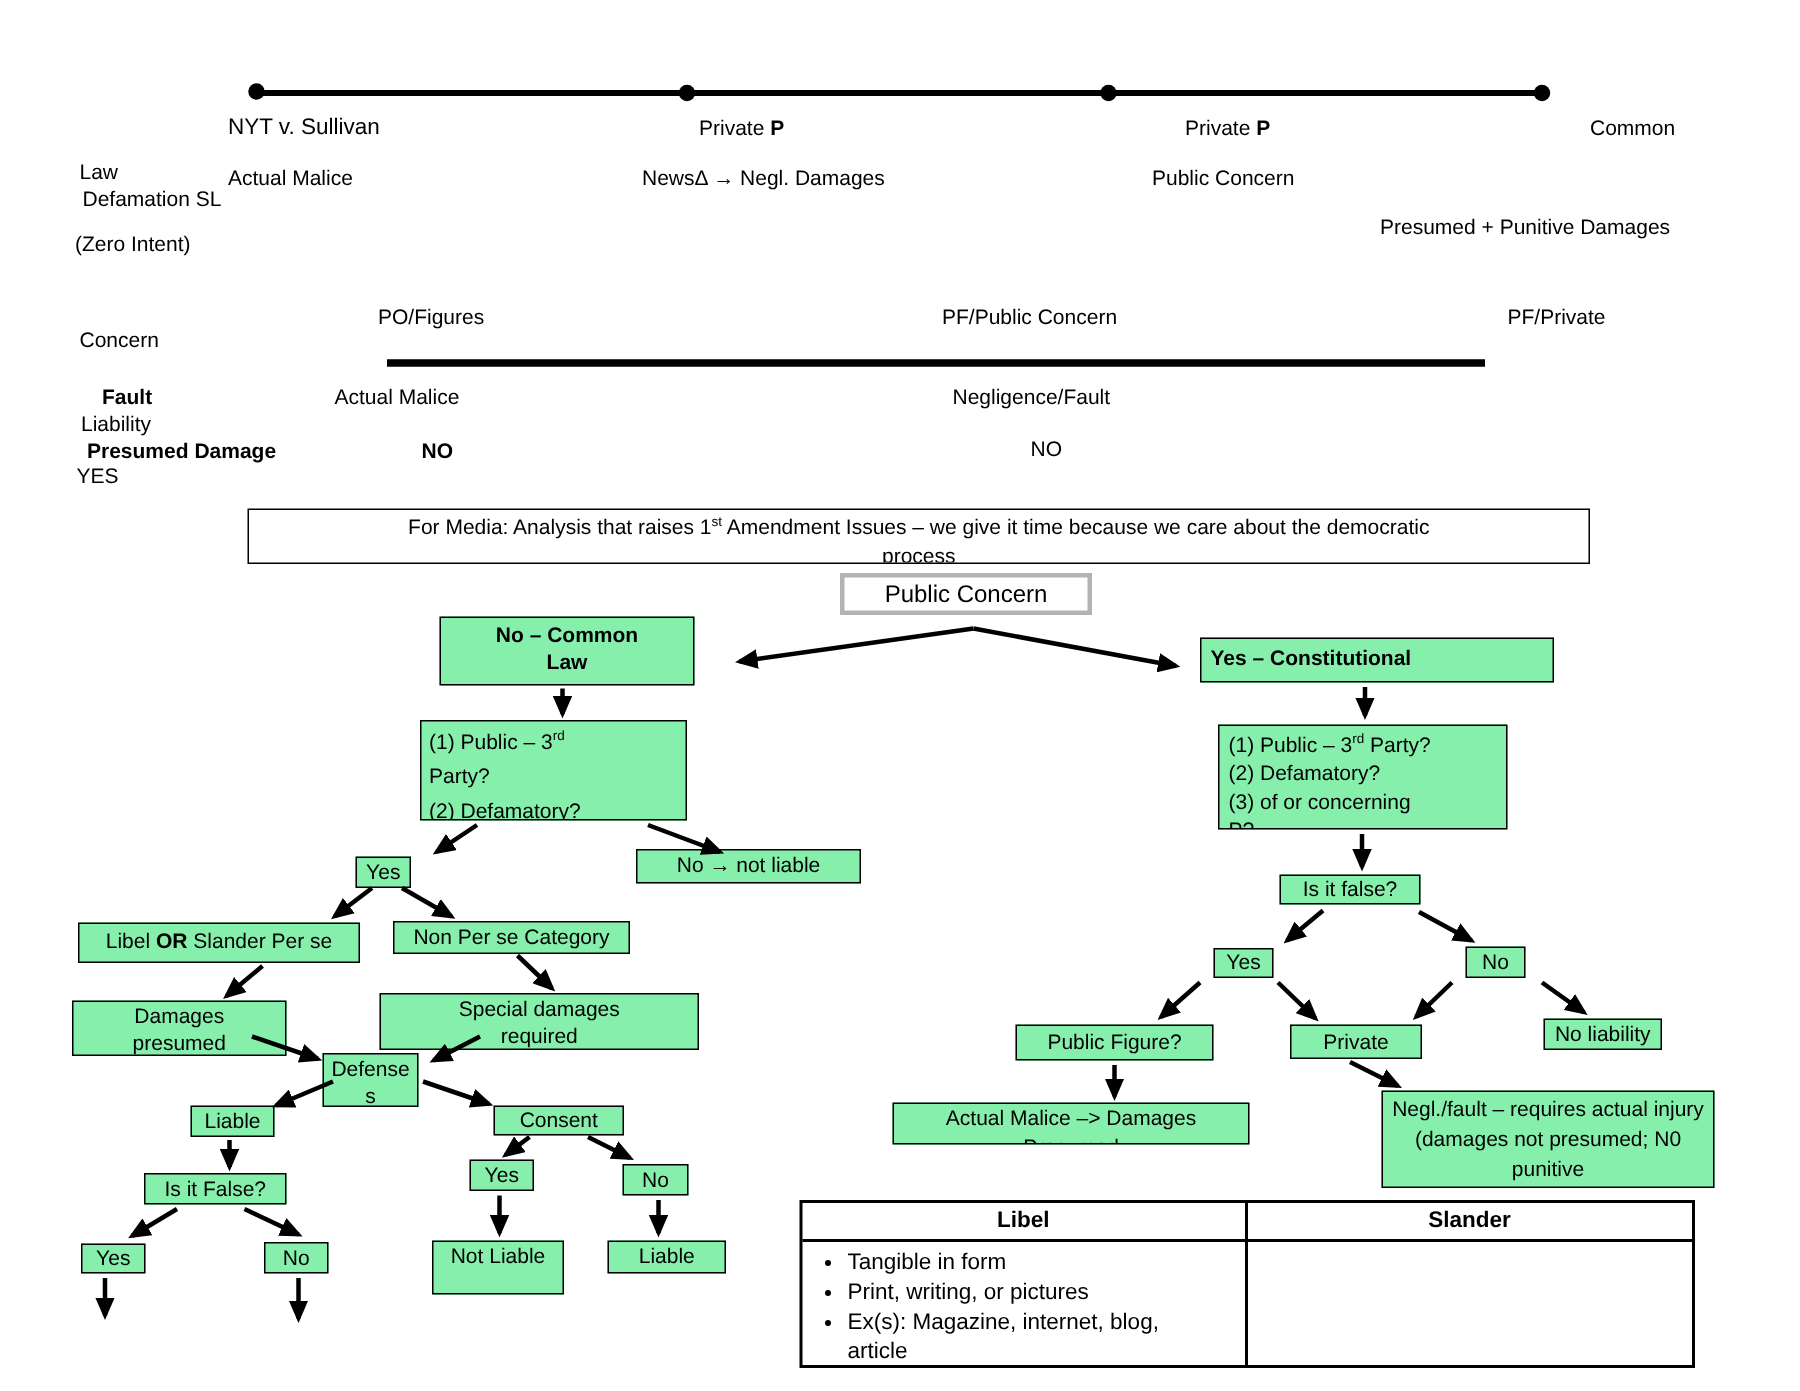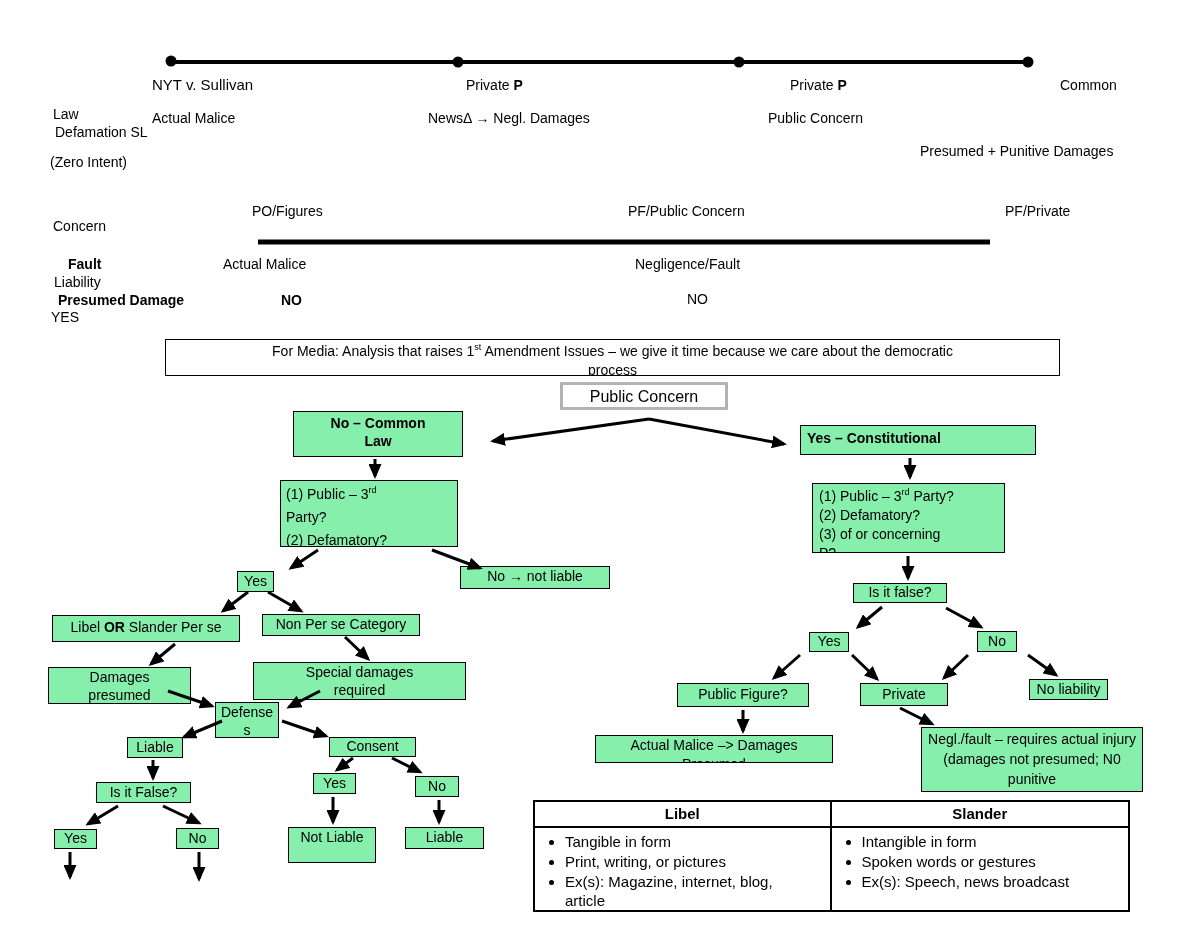--- a/index.html
+++ b/index.html
@@ -143,21 +143,21 @@
 
   <div class="node elements r" style="left:812px;top:483px;width:193px;height:70px;padding:3px 6px;">
     <div><span>(1) Public – 3</span><sup>rd</sup><span> Party?</span></div>
     <div>(2) Defamatory?</div>
     <div>(3) of or concerning</div>
     <div>P?</div>
   </div>
 
   <div class="node" style="left:237px;top:571px;width:37px;height:21px;">Yes</div>
 
-  <div class="node" style="left:424px;top:566px;width:150px;height:23px;margin-left:36px;">No → not liable</div>
+  <div class="node" style="left:424px;top:566px;width:150px;height:23px;">No → not liable</div>
 
   <div class="node" style="left:52px;top:615px;width:188px;height:27px;line-height:23px;">
     <span>Libel </span><span class="b">OR</span><span> Slander Per se</span>
   </div>
 
   <div class="node" style="left:262px;top:614px;width:158px;height:22px;">Non Per se Category</div>
 
   <div class="node" style="left:48px;top:667px;width:143px;height:37px;">
     <span class="inner" style="max-width:90px;">Damages presumed</span>
   </div>
@@ -206,21 +206,16 @@
     <div class="dcol first">
       <div class="dhead">Libel</div>
       <ul>
         <li>Tangible in form</li>
         <li>Print, writing, or pictures</li>
         <li>Ex(s): Magazine, internet, blog, article</li>
       </ul>
     </div>
     <div class="dcol">
       <div class="dhead">Slander</div>
-      <ul>
-        <li>Intangible in form</li>
-        <li>Spoken words or gestures</li>
-        <li>Ex(s): Speech, news broadcast</li>
-      </ul>
     </div>
   </div>
 
 </div>
 
 </body></html>

